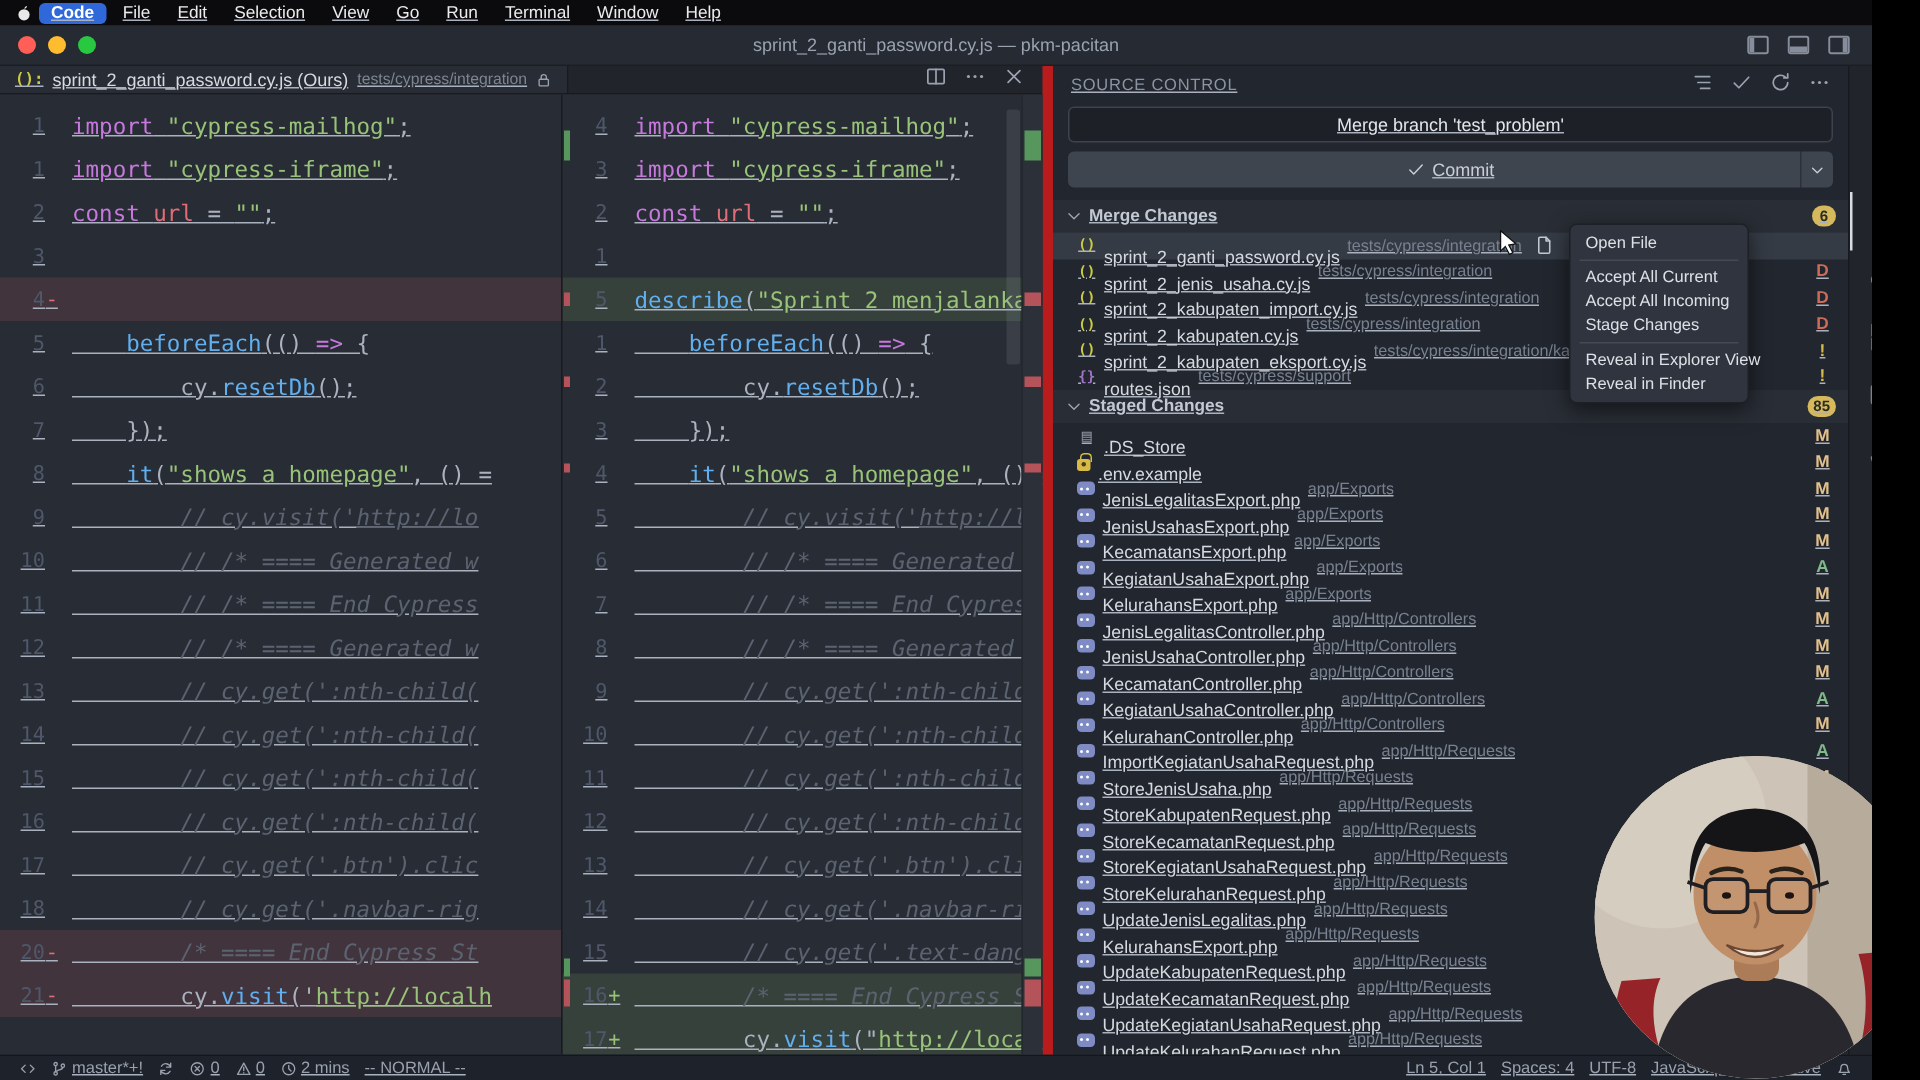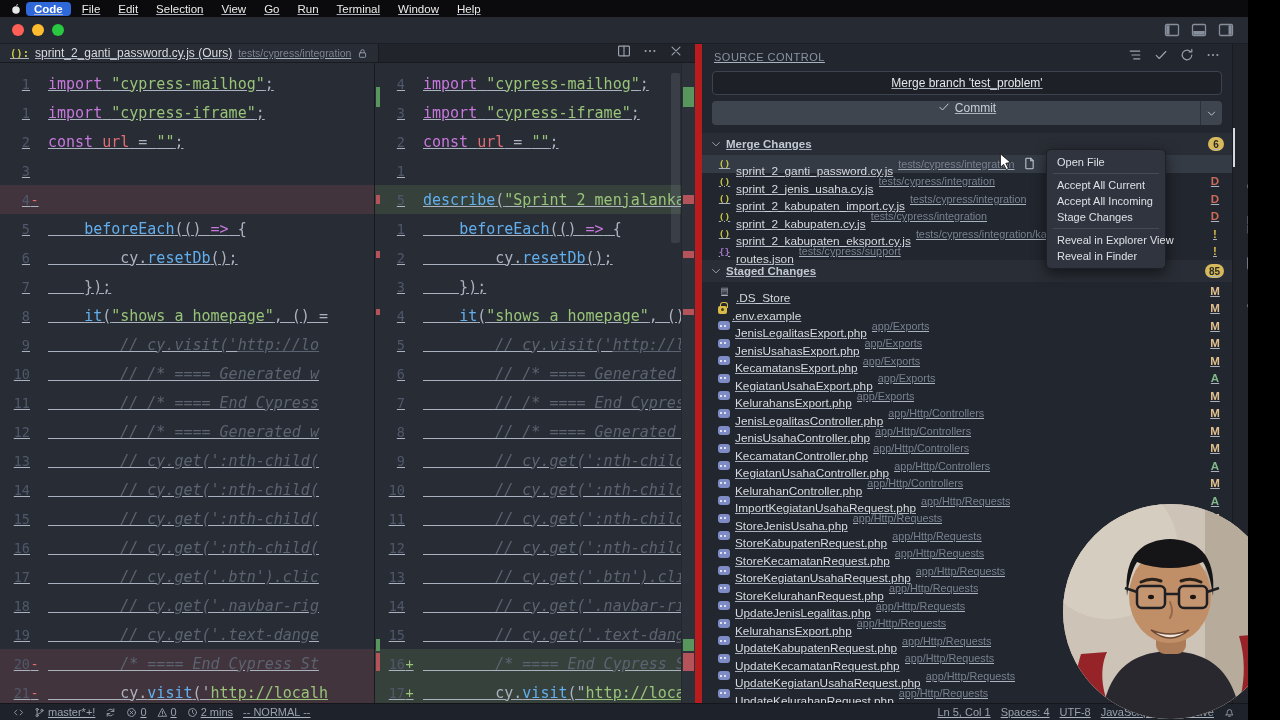--- a/index.html
+++ b/index.html
@@ -58,21 +58,21 @@
   .mark{position:absolute;left:1px;right:1px;}
   .vscroll{position:absolute;right:15px;top:10px;width:9px;height:170px;background:rgba(150,160,175,.16);border-radius:2px;z-index:4;}
 
   
   .scm-panel{width:537px;flex:none;background:#22262e;border-left:7px solid #b91c1c;display:flex;flex-direction:column;padding-top:2px;overflow:hidden;}
   .scm-header{height:22px;display:flex;align-items:center;padding:0 12px;}
   .scm-title{font-size:11px;letter-spacing:.5px;color:#8b94a2;}
   .scm-actions{margin-left:auto;display:flex;gap:12px;color:#9aa3b0;}
   .scm-msg{margin:3px 10px 6px;height:24px;background:#1d2127;border:1px solid #3c434e;border-radius:4px;
     color:#e3e6ea;font-size:12px;padding:0 8px;outline:none;font-family:"Liberation Sans",sans-serif;text-align:center;}
-  .scm-commit{margin:0 10px 8px;height:24px;background:#3f454f;border-radius:4px;display:flex;align-items:flex-start;justify-content:center;
+  .scm-commit{margin:0 10px 8px;height:24px;background:#3f454f;border-radius:4px;display:flex;align-items:center;justify-content:center;
     gap:5px;color:#c9ced6;font-size:12px;position:relative;}
   .scm-commit .ic{width:12px;height:12px;}
   .commit-chev{position:absolute;right:0;top:0;bottom:0;width:22px;border-left:1px solid rgba(0,0,0,.3);display:flex;align-items:center;justify-content:center;}
   .commit-chev .ic{width:11px;height:11px;}
   .scm-list{flex:1;overflow:hidden;}
   .section-header{height:22px;display:flex;align-items:center;gap:4px;padding:0 8px;background:rgba(255,255,255,.035);
     color:#c2c9d2;font-weight:bold;font-size:11.5px;}
   .section-header .ic{width:12px;height:12px;color:#9aa2af;}
   .badge{margin-left:auto;background:var(--badge,#d5b95c);color:#2b2b20;border-radius:10px;min-width:16px;height:14px;
     padding:0 4px;font-size:10px;font-weight:bold;display:flex;align-items:center;justify-content:center;}
@@ -146,20 +146,21 @@
         <span class="menu-item">Help</span>
       </nav>
   </header>
 
   <div class="titlebar">
     <div class="lights">
       <span class="light red"></span>
       <span class="light yellow"></span>
       <span class="light green"></span>
     </div>
+    <div class="win-title">sprint_2_ganti_password.cy.js — pkm-pacitan</div>
     <div class="layout-icons">
       <span class="ic">
           <svg viewBox="0 0 16 16" fill="none" stroke="currentColor" stroke-width="1.3" stroke-linecap="round" stroke-linejoin="round">
             <rect x="1.5" y="2.5" width="13" height="11" rx="1.2"></rect>
             <rect x="2.3" y="3.3" width="3.2" height="9.4" fill="currentColor" stroke="none"></rect>
           </svg>
         </span>
       <span class="ic">
           <svg viewBox="0 0 16 16" fill="none" stroke="currentColor" stroke-width="1.3" stroke-linecap="round" stroke-linejoin="round">
             <rect x="1.5" y="2.5" width="13" height="11" rx="1.2"></rect>
@@ -225,21 +226,20 @@
               <div class="row"><span class="gut"><span class="ln">9</span><span class="sign "></span></span><span class="codeln"><span class="tk-c">        // cy.visit('</span><span class="tk-u">http://lo</span></span></div>
               <div class="row"><span class="gut"><span class="ln">10</span><span class="sign "></span></span><span class="codeln"><span class="tk-c">        // /* ==== Generated w</span></span></div>
               <div class="row"><span class="gut"><span class="ln">11</span><span class="sign "></span></span><span class="codeln"><span class="tk-c">        // /* ==== End Cypress</span></span></div>
               <div class="row"><span class="gut"><span class="ln">12</span><span class="sign "></span></span><span class="codeln"><span class="tk-c">        // /* ==== Generated w</span></span></div>
               <div class="row"><span class="gut"><span class="ln">13</span><span class="sign "></span></span><span class="codeln"><span class="tk-c">        // cy.get(':nth-child(</span></span></div>
               <div class="row"><span class="gut"><span class="ln">14</span><span class="sign "></span></span><span class="codeln"><span class="tk-c">        // cy.get(':nth-child(</span></span></div>
               <div class="row"><span class="gut"><span class="ln">15</span><span class="sign "></span></span><span class="codeln"><span class="tk-c">        // cy.get(':nth-child(</span></span></div>
               <div class="row"><span class="gut"><span class="ln">16</span><span class="sign "></span></span><span class="codeln"><span class="tk-c">        // cy.get(':nth-child(</span></span></div>
               <div class="row"><span class="gut"><span class="ln">17</span><span class="sign "></span></span><span class="codeln"><span class="tk-c">        // cy.get('.btn').clic</span></span></div>
               <div class="row"><span class="gut"><span class="ln">18</span><span class="sign "></span></span><span class="codeln"><span class="tk-c">        // cy.get('.navbar-rig</span></span></div>
-              <div class="row"><span class="gut"><span class="ln">19</span><span class="sign "></span></span><span class="codeln"><span class="tk-c">        // cy.get('.text-dange</span></span></div>
               <div class="row bg-del"><span class="gut"><span class="ln">20</span><span class="sign sign-del">-</span></span><span class="codeln"><span class="tk-c">        /* ==== End Cypress St</span></span></div>
               <div class="row bg-del"><span class="gut"><span class="ln">21</span><span class="sign sign-del">-</span></span><span class="codeln"><span class="tk-t">        cy.</span><span class="tk-f">visit</span><span class="tk-t">('</span><span class="tk-l">http://localh</span></span></div>
             </div>
         </div>
         <div class="pane pane-right">
           <div class="gutter-marks" id="gutter-marks">
               <div class="mark" style="top: 24px; height: 20px; background: rgb(87, 150, 92);"></div>
               <div class="mark" style="top: 132px; height: 9px; background: rgb(180, 84, 90);"></div>
               <div class="mark" style="top: 188px; height: 7px; background: rgb(180, 84, 90);"></div>
               <div class="mark" style="top: 246px; height: 6px; background: rgb(180, 84, 90);"></div>

